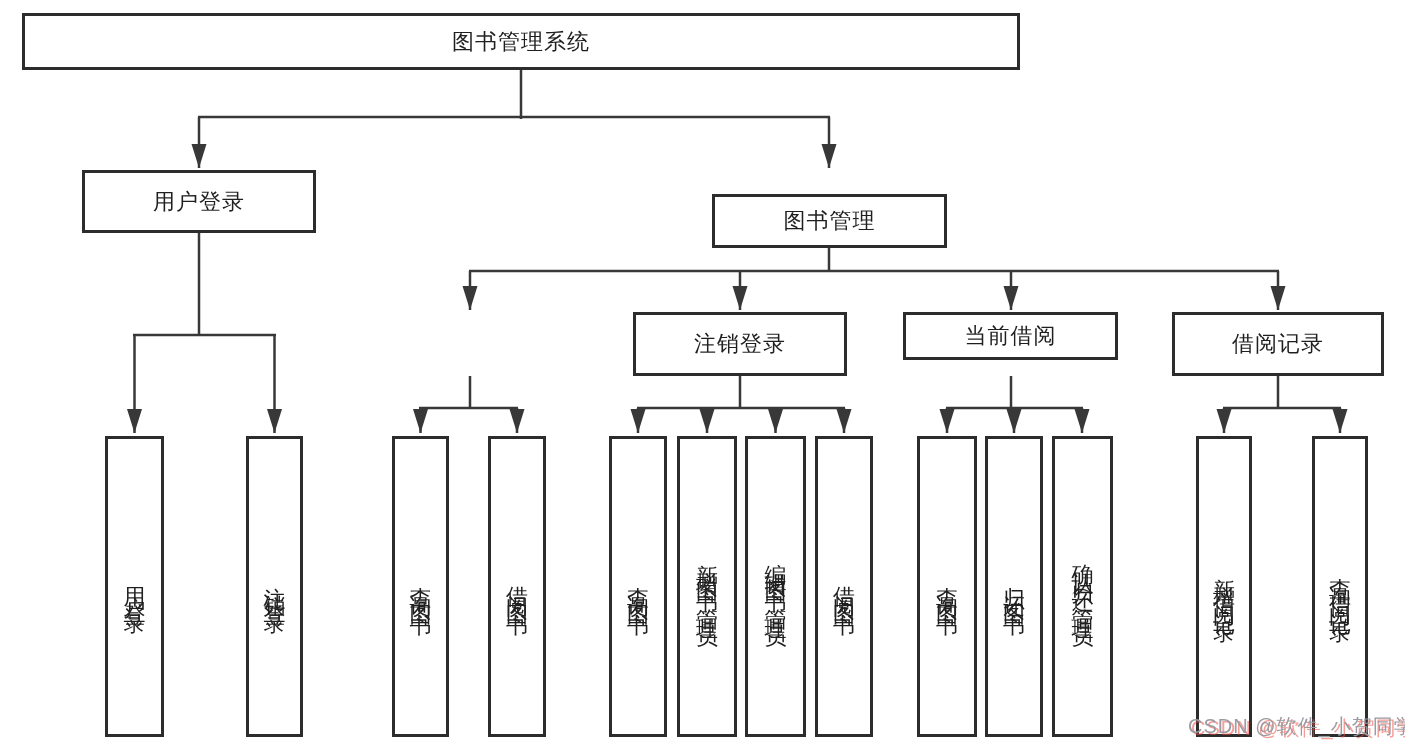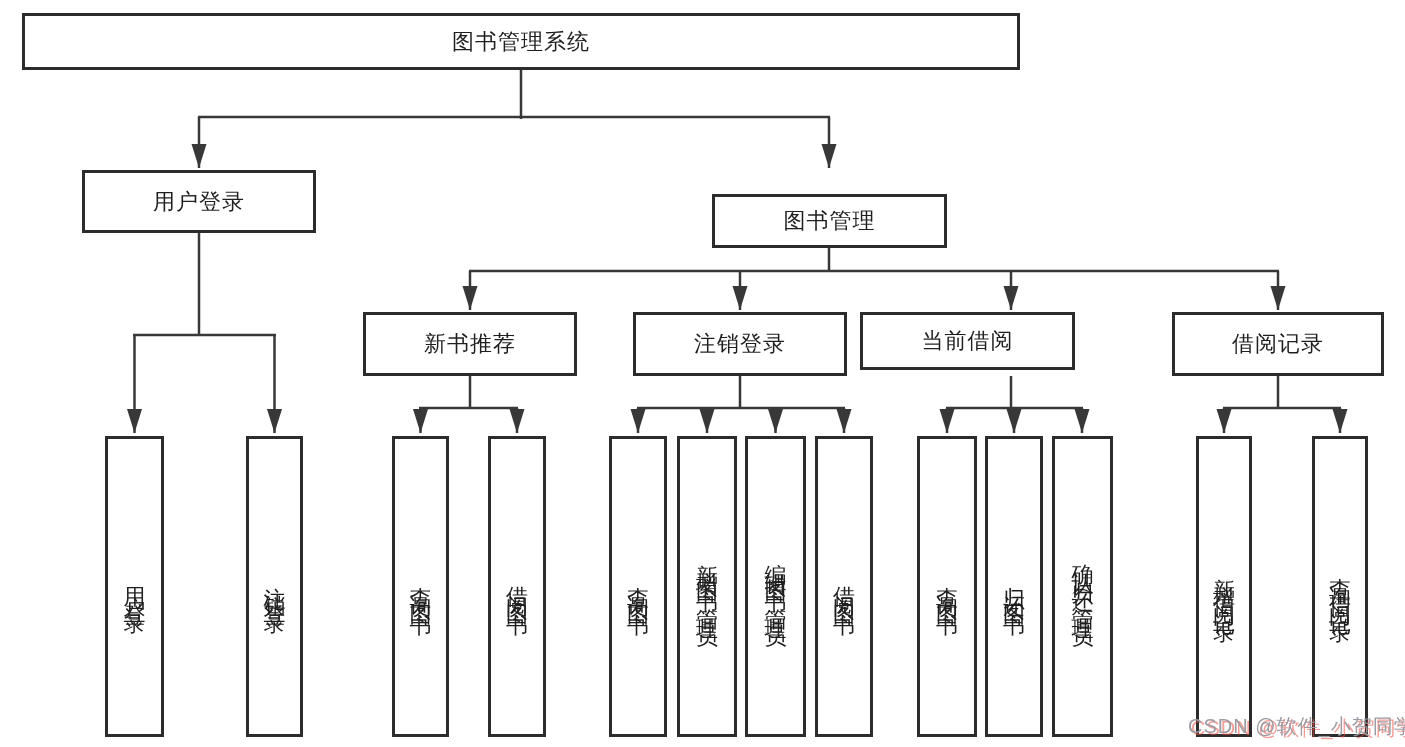--- a/index.html
+++ b/index.html
@@ -85,23 +85,22 @@
       <line x1="1224" y1="408" x2="1224" y2="433" marker-end="url(#ah)"></line>
       <line x1="1340" y1="408" x2="1340" y2="433" marker-end="url(#ah)"></line>
     </g>
   </svg>
 
   <div class="node hnode" style="left:22px; top:13px; width:998px; height:57px;">图书管理系统</div>
 
   <div class="node hnode" style="left:82px; top:170px; width:234px; height:63px;">用户登录</div>
   <div class="node hnode" style="left:712px; top:170px; width:235px; height:54px;margin-top:24px;">图书管理</div>
 
-  <div class="node hnode" style="left:363px; top:312px; width:214px; height:64px;">新书推荐</div>
   <div class="node hnode" style="left:633px; top:312px; width:214px; height:64px;">注销登录</div>
-  <div class="node hnode" style="left:860px; top:312px; width:215px; height:58px;">当前借阅</div>
+  <div class="node hnode" style="left:903px; top:312px; width:215px; height:48px;">当前借阅</div>
   <div class="node hnode" style="left:1172px; top:312px; width:212px; height:64px;">借阅记录</div>
 
   <div class="node vnode" style="left:105px; top:436px; width:59px; height:301px;">
     <span>用户登录</span>
   </div>
   <div class="node vnode" style="left:246px; top:436px; width:57px; height:301px;">
     <span>注销登录</span>
   </div>
 
   <div class="node vnode" style="left:392px; top:436px; width:57px; height:301px;">

